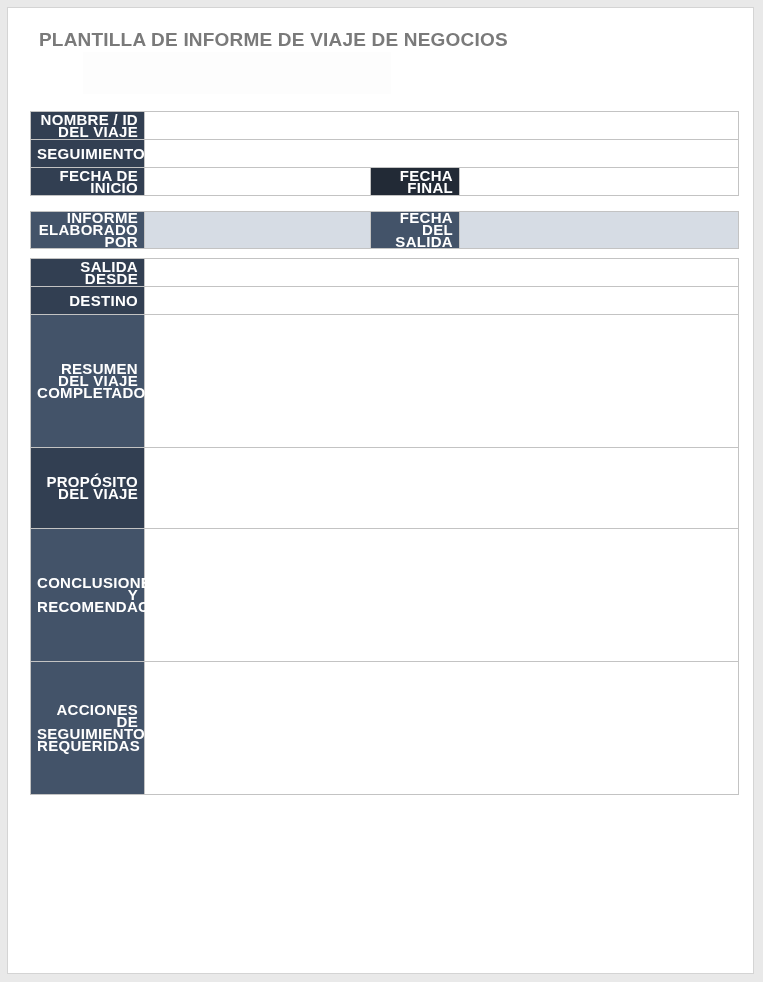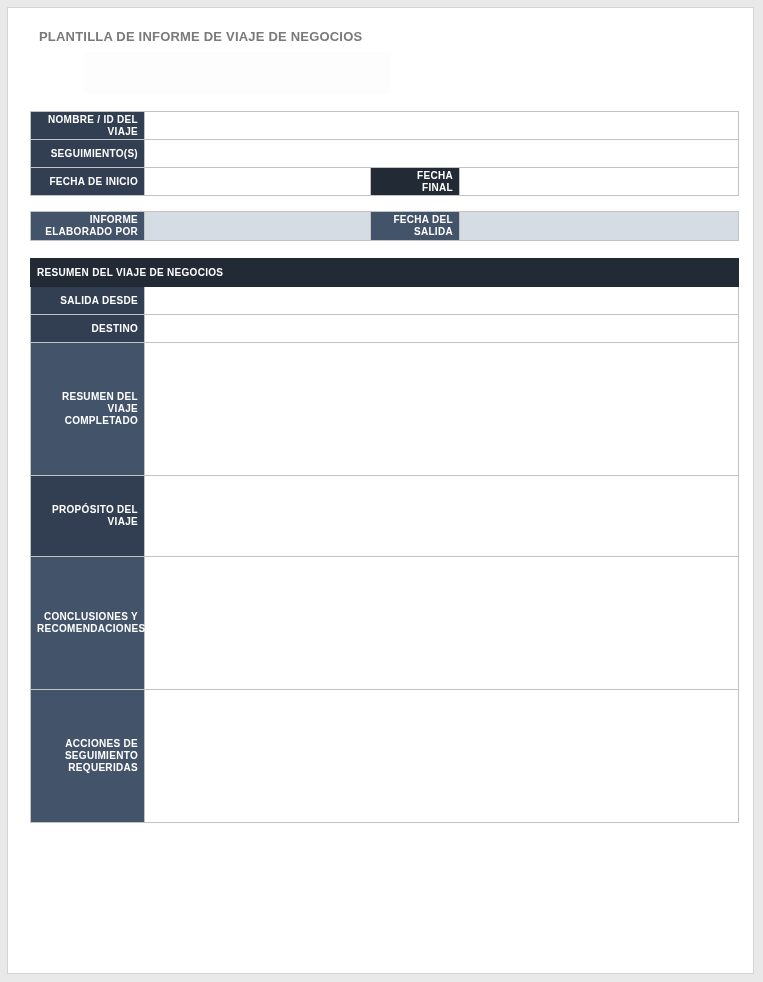--- a/index.html
+++ b/index.html
@@ -14,42 +14,42 @@
     position: absolute;
     left: 7px; top: 7px;
     width: 747px; height: 967px;
     background: #ffffff;
     border: 1px solid #d4d4d4;
     box-sizing: border-box;
   }
   .title {
     position: absolute;
     left: 31px; top: 21px;
-    font-size: 13px;
+    font-size: 19px;
     font-weight: bold;
     color: #7a7a7a;
     letter-spacing: 0.2px;
     white-space: nowrap;
   }
   .logo-placeholder {
     position: absolute;
     left: 75px; top: 44px;
     width: 308px; height: 42px;
     background: #fdfdfd;
   }
   table {
     position: absolute;
     border-collapse: collapse;
     table-layout: fixed;
   }
   td {
     border: 1.5px solid #c3c3c3;
     padding: 0 6px;
     box-sizing: border-box;
-    font-size: 10px;
+    font-size: 15px;
     font-weight: bold;
     color: #ffffff;
     letter-spacing: 0.3px;
     line-height: 12px;
   }
   td.lbl { text-align: right; vertical-align: middle; }
   td.dark { background: #323f52; }
   td.darker { background: #222a36; padding-left: 19px; }
   td.mid { background: #435369; }
   td.val { background: #ffffff; }
@@ -114,23 +114,20 @@
   </tr>
 </tbody>
   </table>
 
 <table class="t3">
   <colgroup>
     <col style="width:114px">
       <col style="width:594px">
   </colgroup>
   <tbody>
-      <tr style="height:28px">
-    <td class="hdr" colspan="2">RESUMEN DEL VIAJE DE NEGOCIOS</td>
-  </tr>
   <tr style="height:28px">
     <td class="lbl dark">SALIDA DESDE</td>
     <td class="val"></td>
   </tr>
   <tr style="height:28px">
     <td class="lbl dark">DESTINO</td>
     <td class="val"></td>
   </tr>
   <tr style="height:133px">
     <td class="lbl mid">RESUMEN DEL VIAJE COMPLETADO</td>

